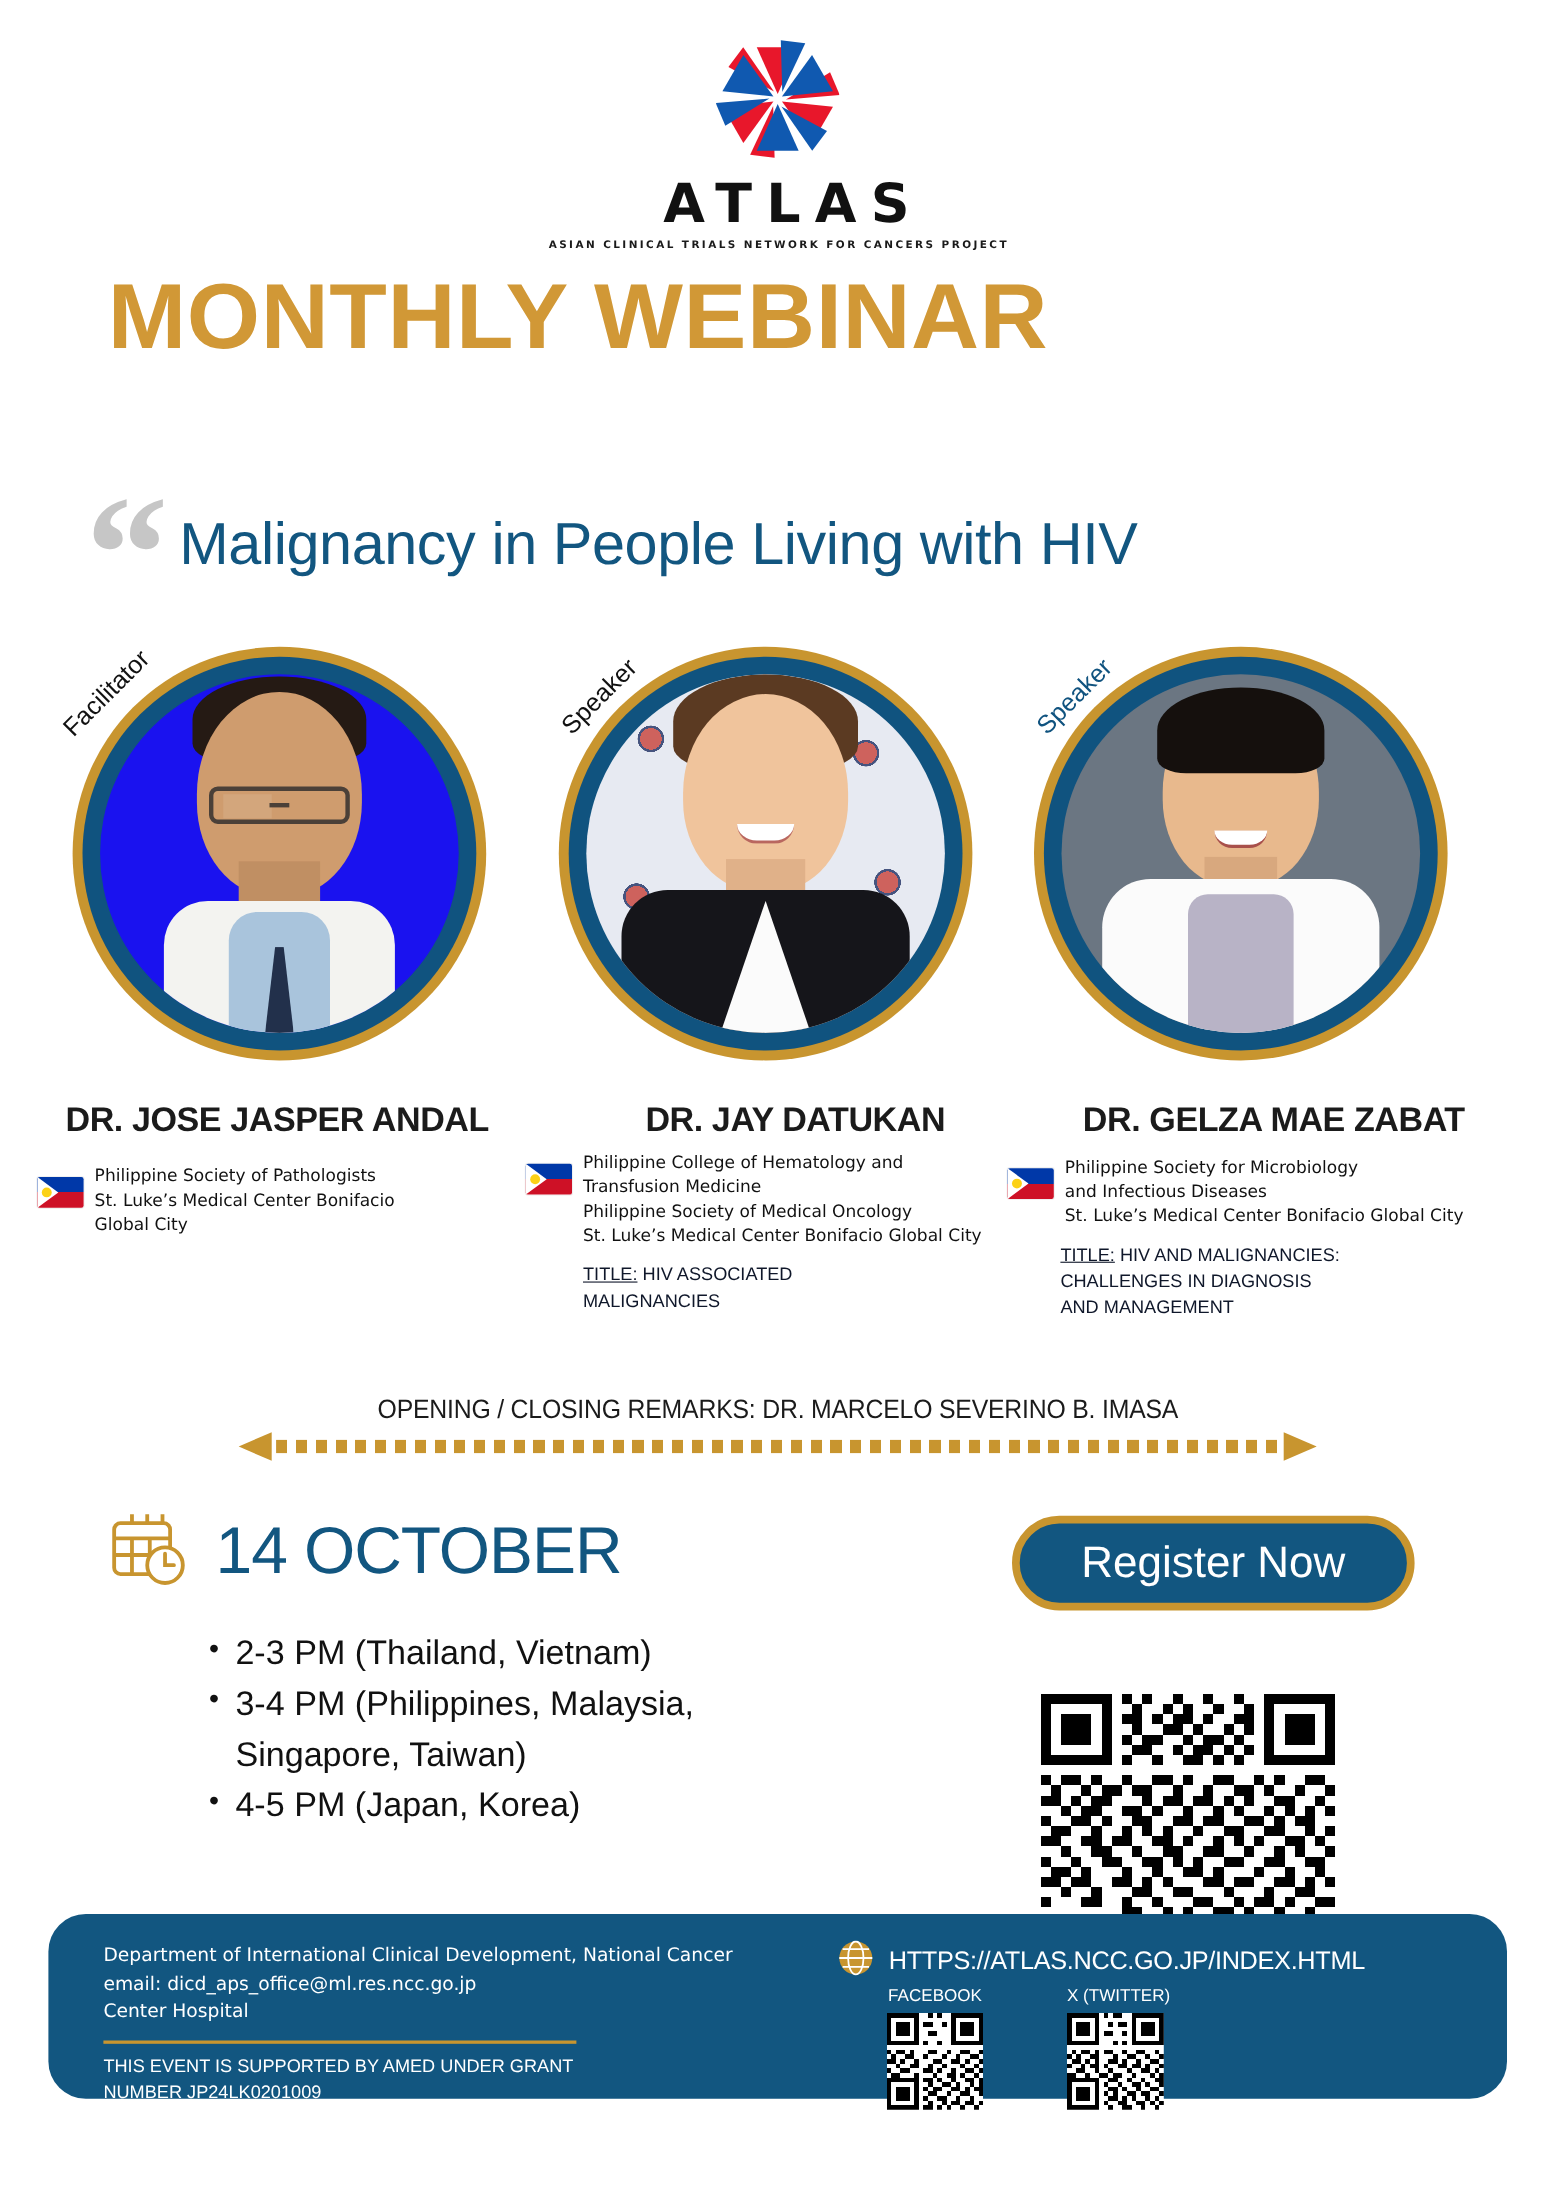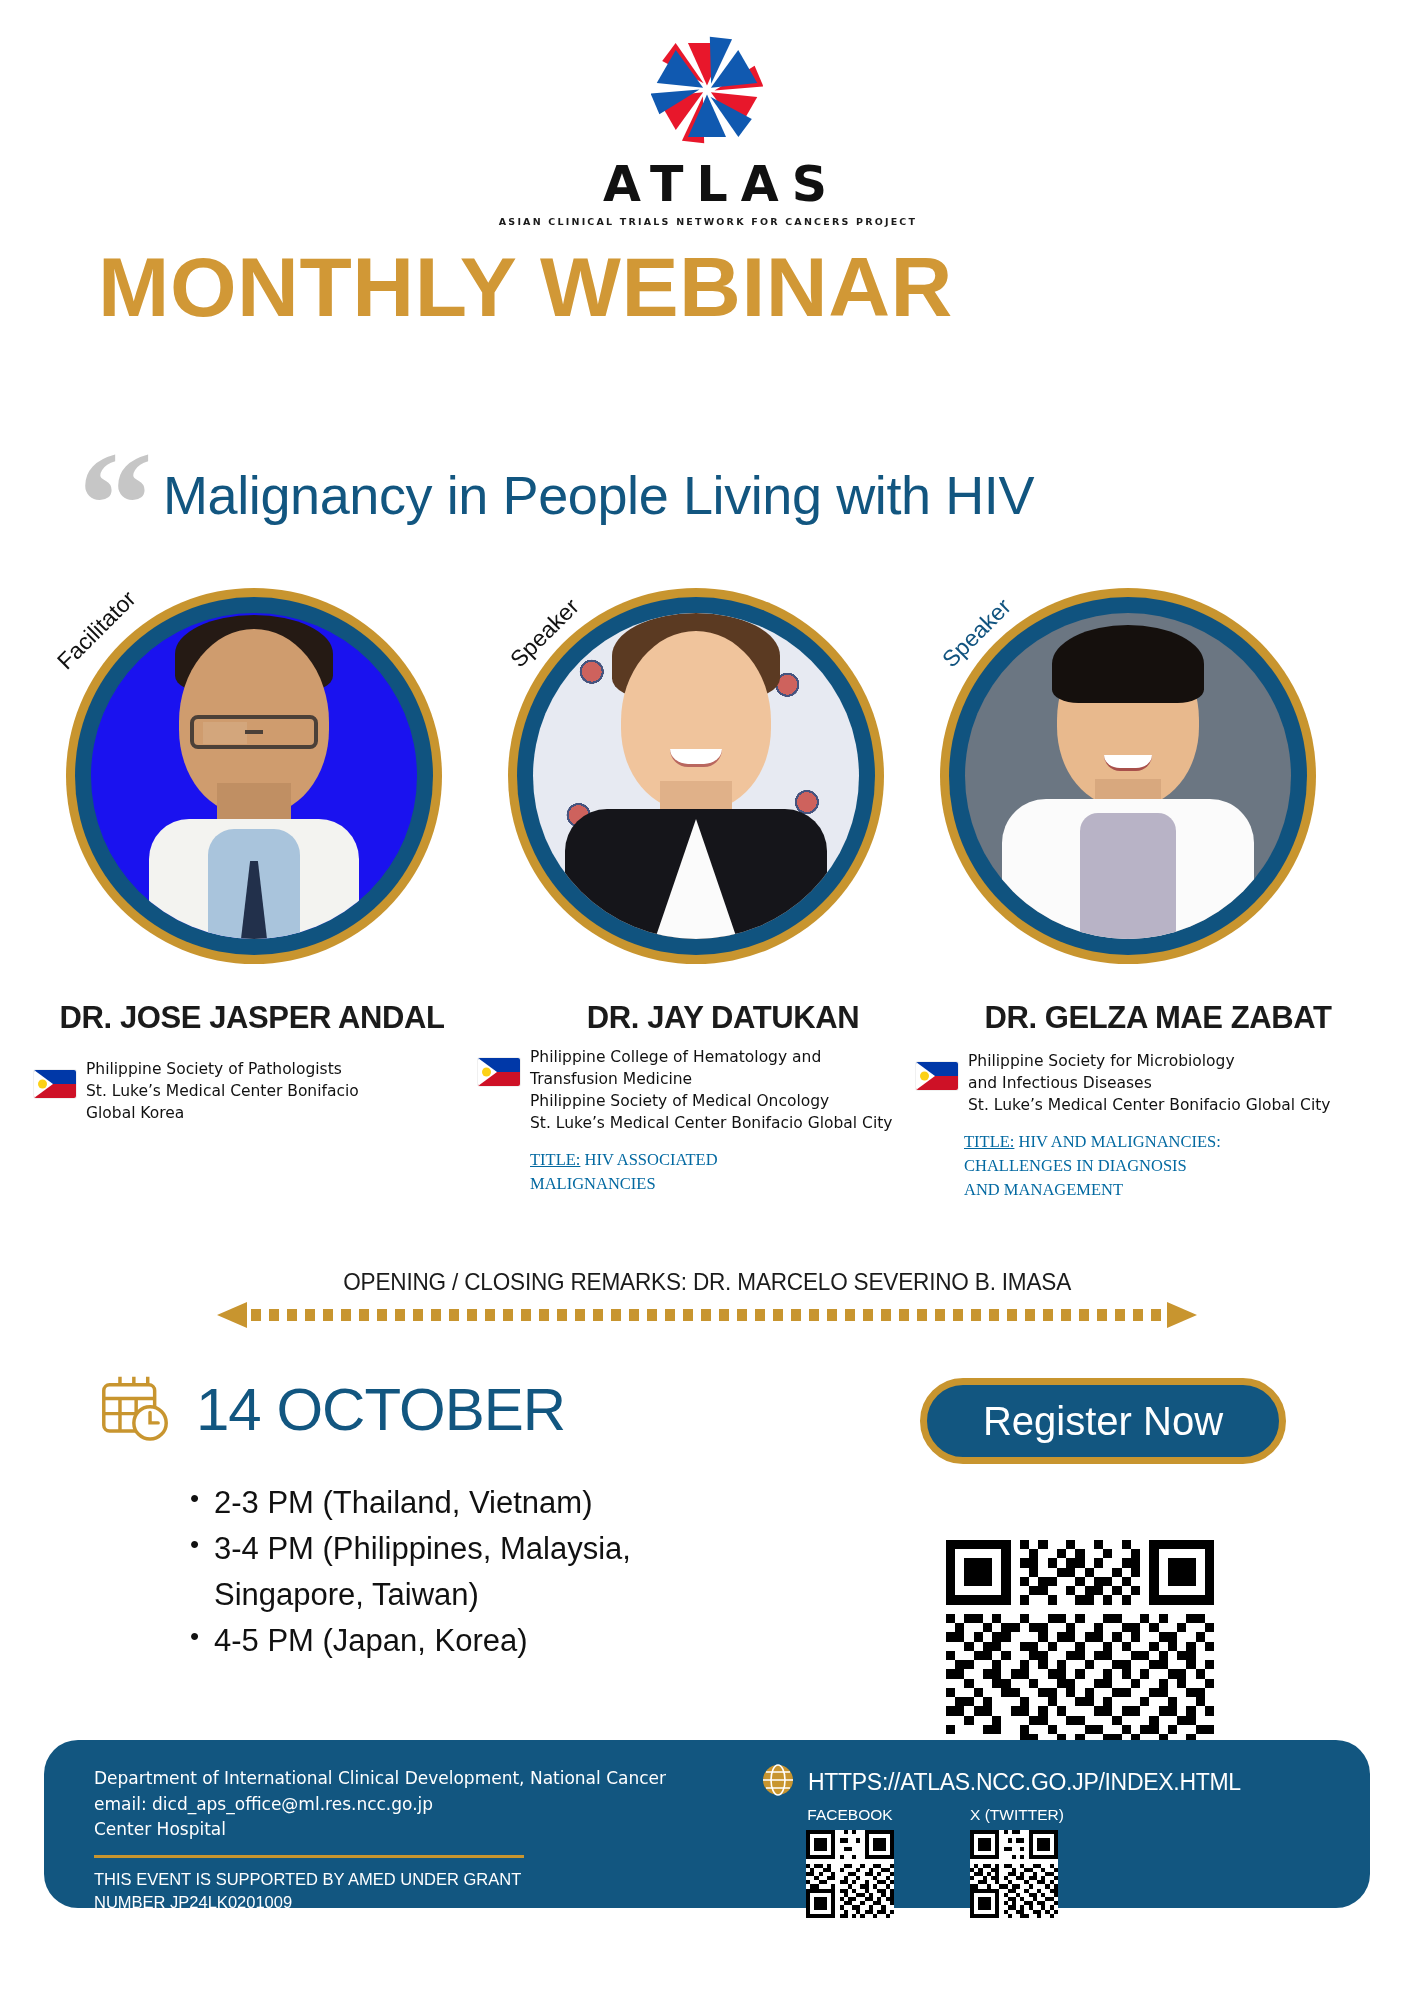--- a/index.html
+++ b/index.html
@@ -144,22 +144,22 @@
   .ph-flag .sun{
     position:absolute; left:4px; top:50%; transform:translateY(-50%);
     width:9px; height:9px; border-radius:50%; background:#fcd116; z-index:2;
   }
   .aff-text {
     font-family:"DejaVu Sans", sans-serif;
     font-size: 15.5px; line-height: 1.42; color:#111;
   }
   .c1 .aff-text { font-size:15.5px; }
   .title-blk {
-    font-family:Liberation Serif, serif;
-    font-size: 16.5px; line-height: 1.45; color:#0369a1; margin-top: 14px;
+    font-family:Liberation Sans, sans-serif;
+    font-size: 16.5px; line-height: 1.45; color:#0f172a; margin-top: 14px;
   }
   .c1 .title-blk { margin-left: 52px; }
   .c2 .title-blk { margin-left: 52px; }
   .title-lbl { text-decoration: underline; }
 
   
   .remarks { position:absolute; top:1268px; left:0; width:1414px; text-align:center; }
   .remarks-text {
     font-family:"Liberation Sans", sans-serif;
     font-size: 24px; color:#1b1b1b; letter-spacing:-0.2px;
@@ -329,21 +329,21 @@
 
     <div class="person c0">
       <div class="pname">DR. JOSE JASPER ANDAL</div>
       <div class="aff-row">
         <div class="ph-flag">
             <span class="sun"></span>
           </div>
         <div class="aff-text">
           <div>Philippine Society of Pathologists</div>
           <div>St. Luke’s Medical Center Bonifacio</div>
-          <div>Global Korea</div>
+          <div>Global City</div>
         </div>
       </div>
 
     </div>
 
     <div class="person c1">
       <div class="pname">DR. JAY DATUKAN</div>
       <div class="aff-row">
         <div class="ph-flag">
             <span class="sun"></span>

